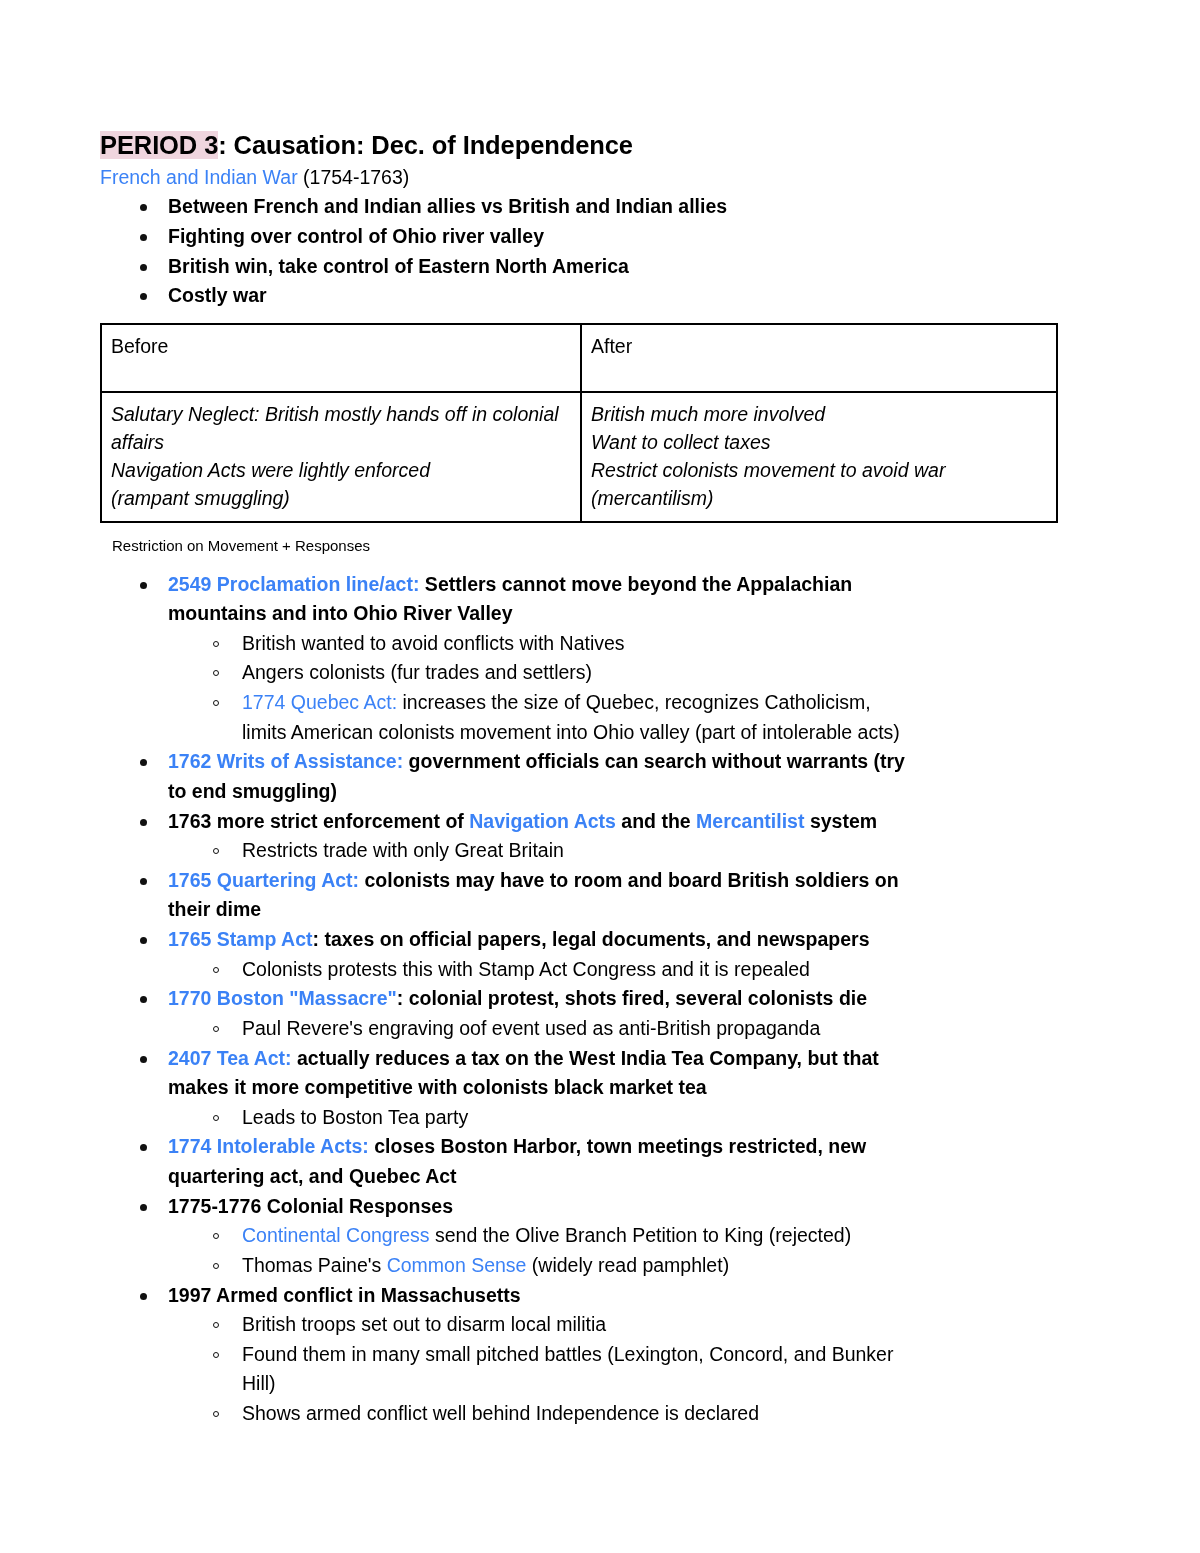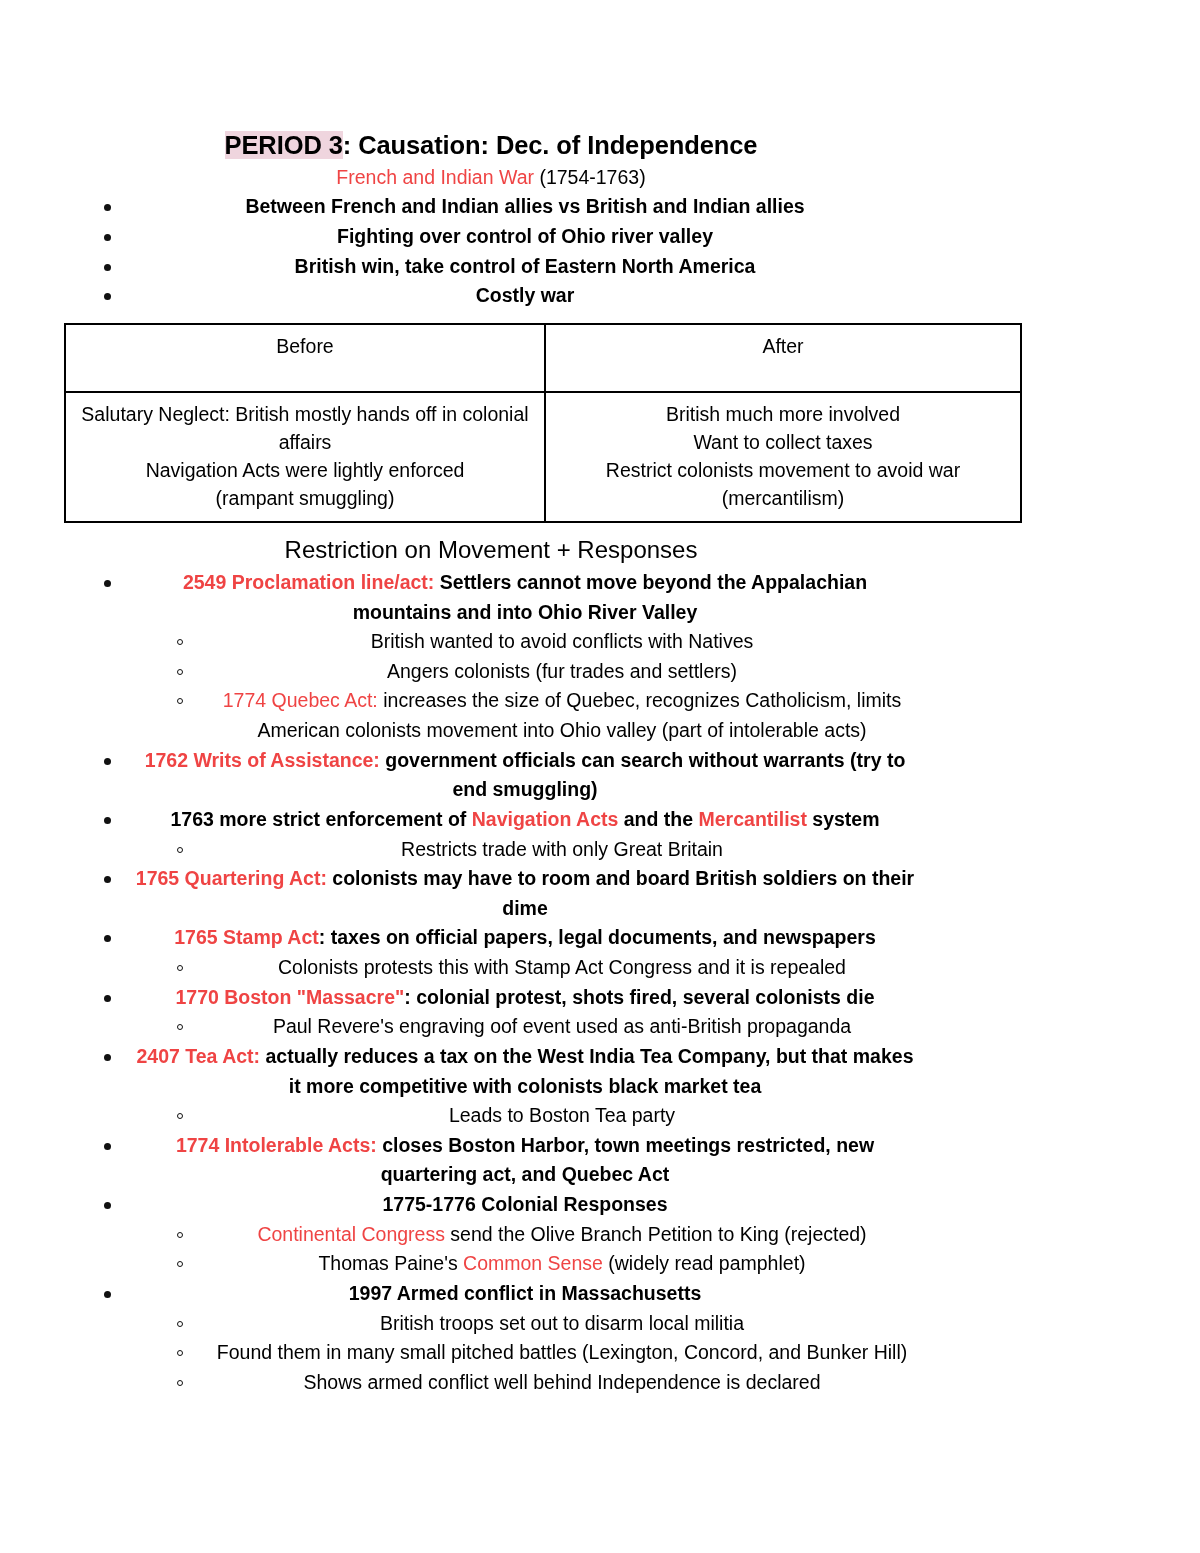--- a/index.html
+++ b/index.html
@@ -12,45 +12,44 @@
     height: 1553px;
     font-family: "Liberation Sans", sans-serif;
     color: #000000;
     -webkit-font-smoothing: antialiased;
   }
   .page {
     position: relative;
     width: 1060px;
     height: 1553px;
     box-sizing: border-box;
-    padding: 130px 142px 0 64px;
-    text-align: center;
+    padding: 130px 142px 0 100px;
   }
   .doc-title {
     font-size: 25.5px;
     font-weight: bold;
     line-height: 1.22;
     margin: 0 0 2px 0;
     letter-spacing: -0.1px;
   }
   .hl-pink {
     background: #efd5de;
   }
   .subhead {
     font-size: 19.5px;
     line-height: 1.45;
     margin: 0 0 1px 0;
   }
   .blue {
-    color: #ef4444;
+    color: #3b82f6;
   }
   .plain-line {
-    font-size: 24px;
+    font-size: 15px;
     line-height: 1.48;
-    margin: 0;
+    margin: 12px;
   }
 
   
   ul.lvl1 {
     list-style: none;
     margin: 0;
     padding: 0;
   }
   ul.lvl1 > li {
     position: relative;
@@ -114,21 +113,21 @@
     font-size: 19.5px;
     line-height: 1.43;
     padding: 8px 9px 9px 9px;
   }
   table.cmp td.c1 { width: 460px; }
   table.cmp td.c2 { width: 456px; }
   table.cmp tr.hdr td {
     height: 44px;
     padding-bottom: 14px;
   }
-  table.cmp .cellline { display: block; }
+  table.cmp .cellline { display: block; font-style: italic; }
 </style>
 </head>
 <body>
 
 <div class="page">
 
   <h1 class="doc-title"><span class="hl-pink">PERIOD 3</span><span>: Causation: Dec. of Independence</span></h1>
 
   <p class="subhead"><span class="blue">French and Indian War</span><span> (1754-1763)</span></p>
 

